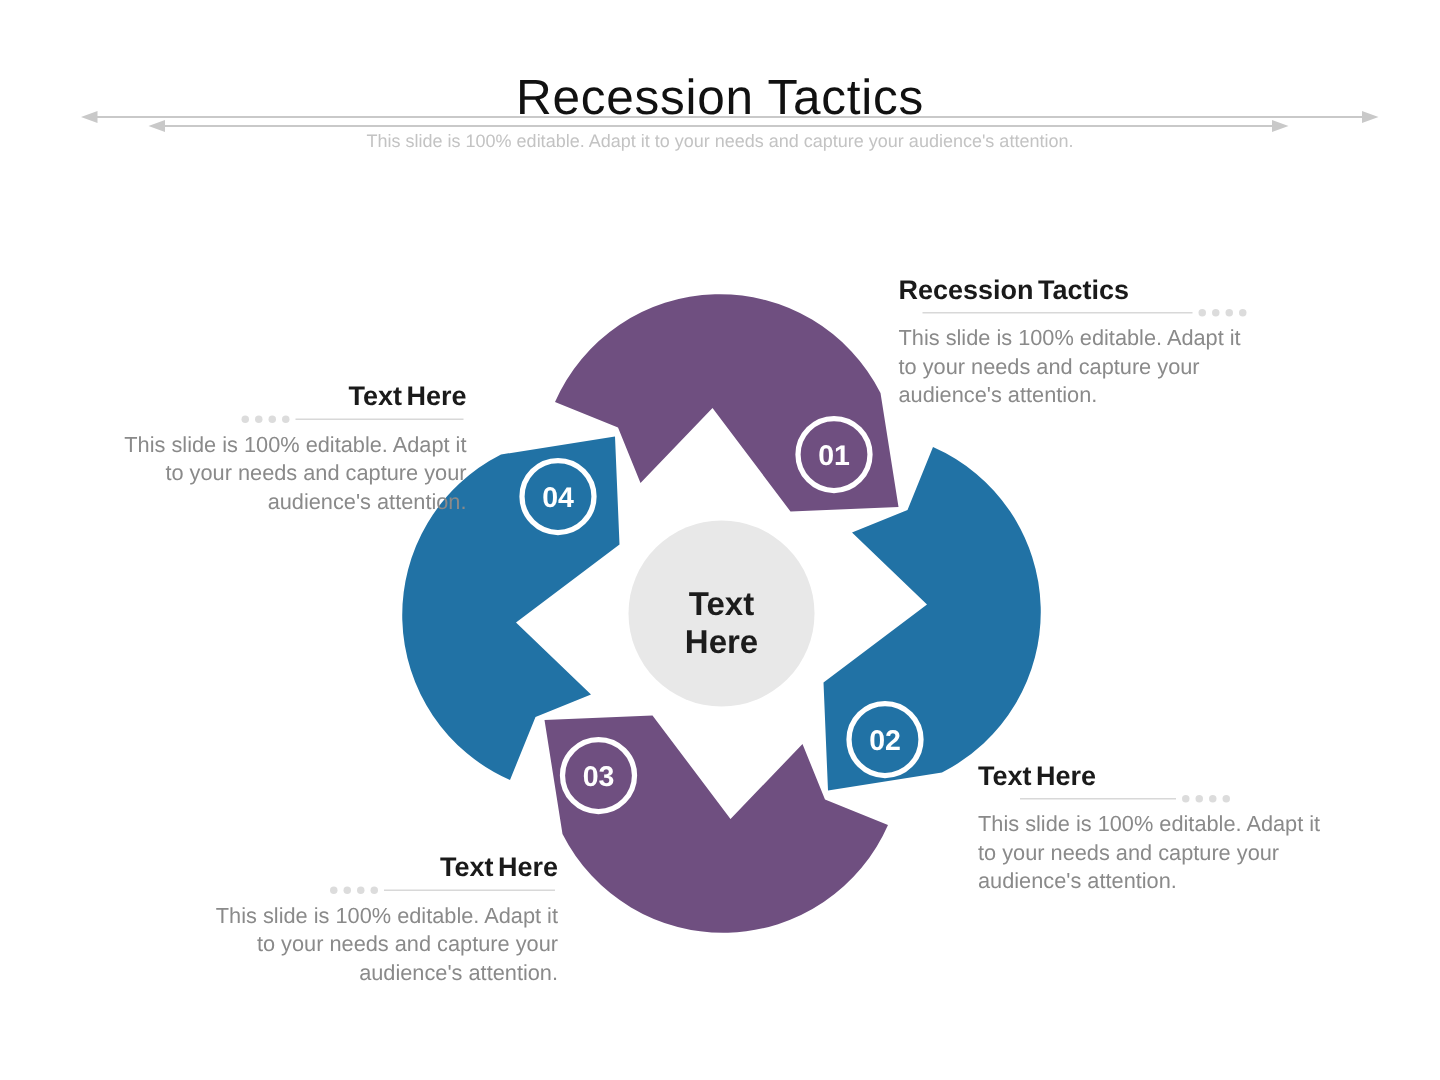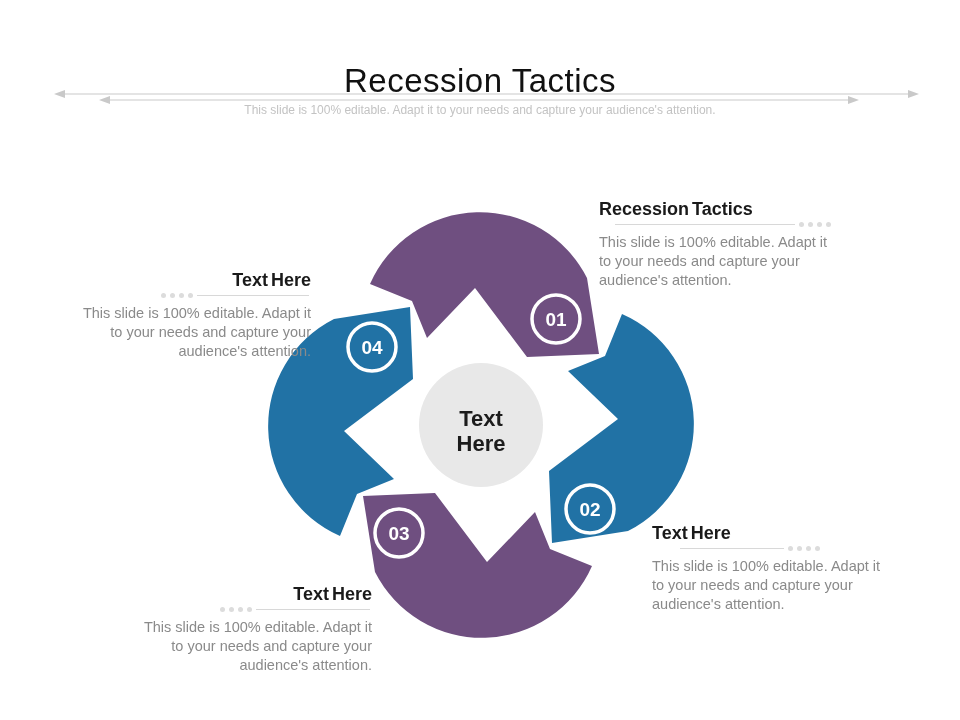--- a/index.html
+++ b/index.html
@@ -1,18 +1,18 @@
 <!DOCTYPE html>
 <html><head>
 <meta charset="utf-8">
 <style>
   html,body{margin:0;padding:0;background:#ffffff;}
   body{width:960px;height:720px;overflow:hidden;position:relative;
        font-family:"Liberation Sans", sans-serif;}
-  .slide{position:absolute;inset:0;background:#ffffff;margin-top:16px;}
+  .slide{position:absolute;inset:0;background:#ffffff;}
 
   .title{position:absolute;top:24px;left:0;right:0;text-align:center;
          font-size:33px;font-weight:400;color:#111111;letter-spacing:.5px;}
 
   .subtitle{position:absolute;top:87px;left:0;right:0;text-align:center;
             font-size:12px;color:#c3c3c3;}
 
   svg.diagram{position:absolute;inset:0;}
 
   .badge-num{font-size:19px;font-weight:700;fill:#ffffff;}

